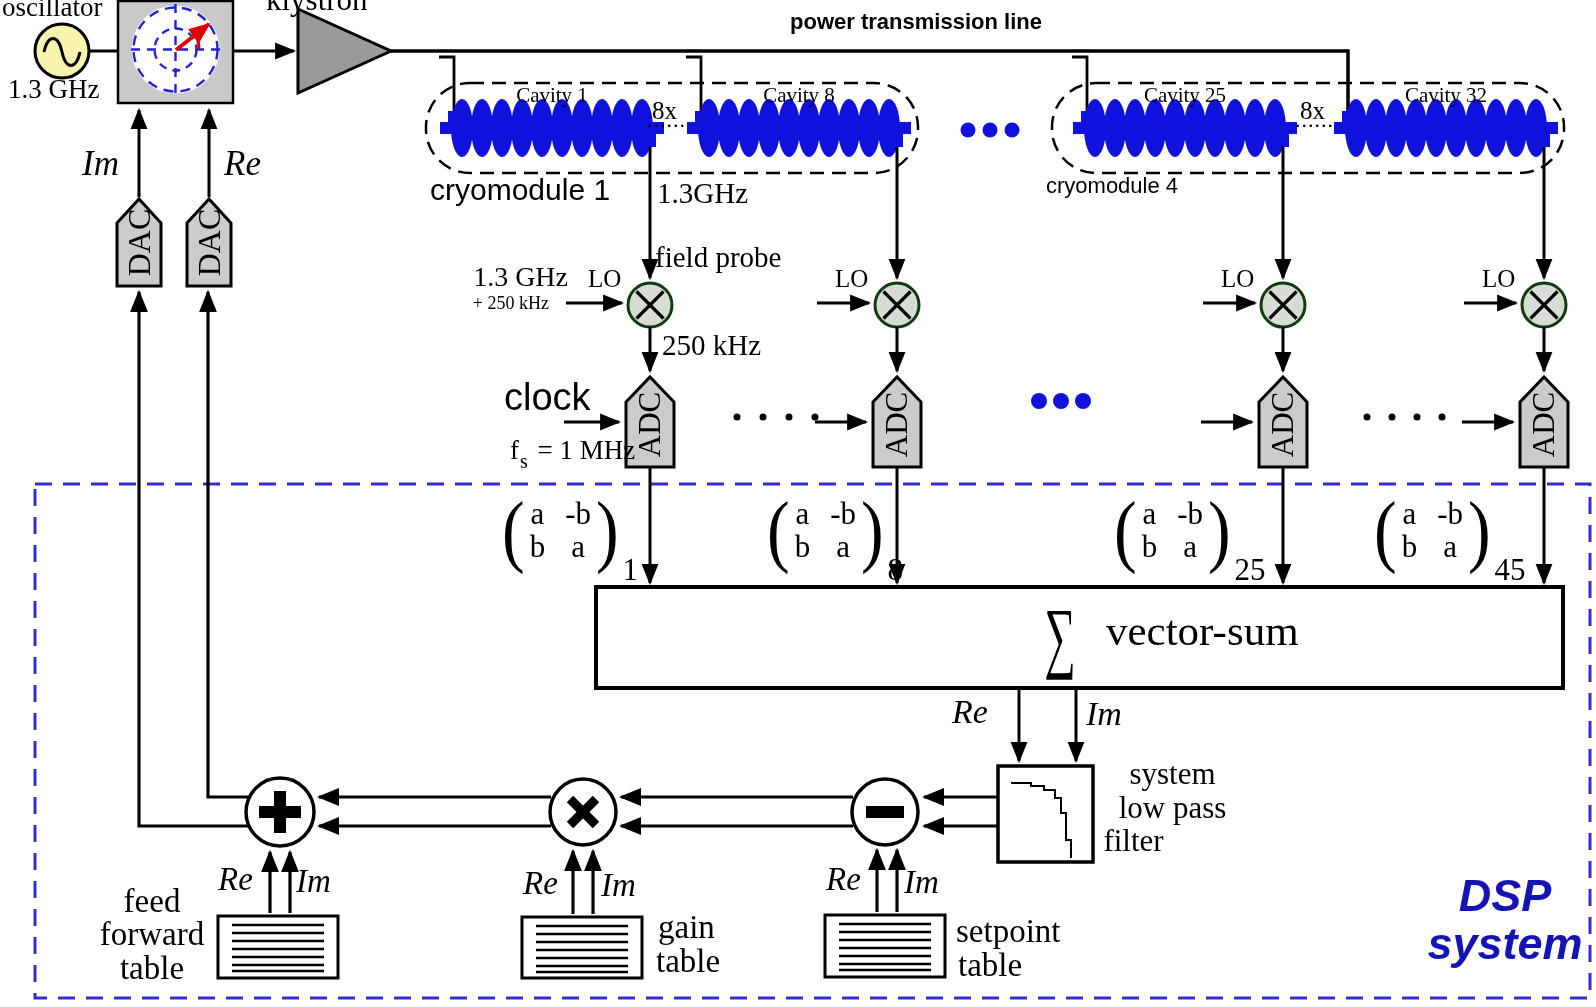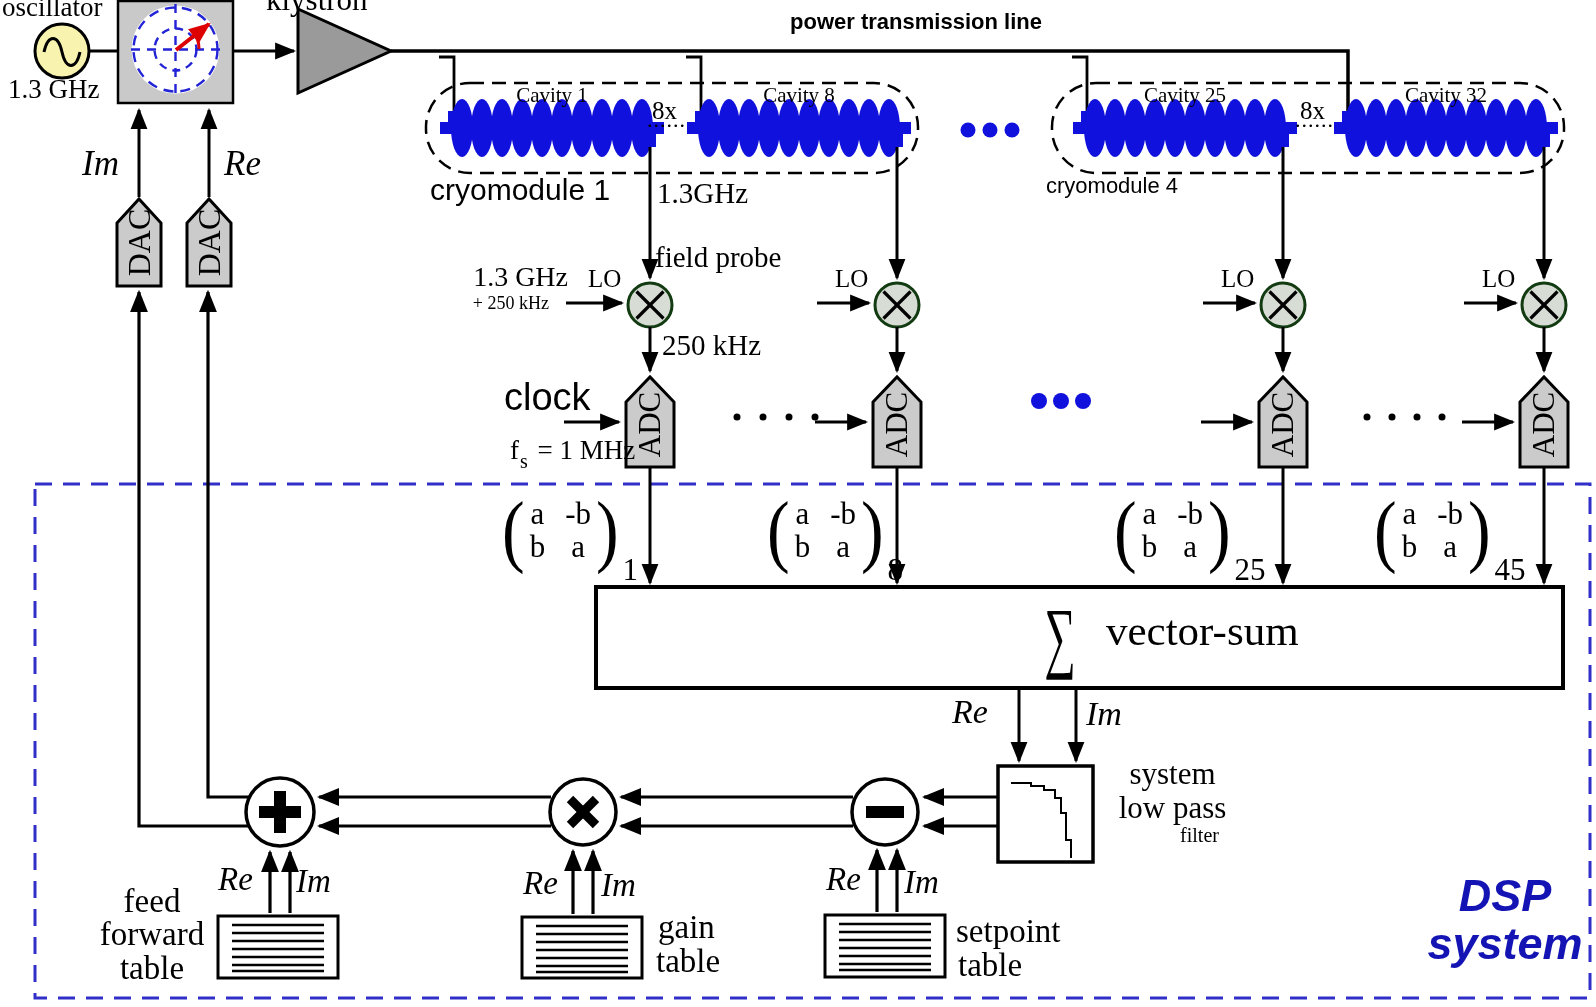--- a/index.html
+++ b/index.html
@@ -337,21 +337,21 @@
   <span class="msub">45</span>
 </div>
 
 <div class="lbl sigma">∑</div>
 <div class="lbl" style="left:1106px;top:608px;font-size:43px;">vector-sum</div>
 <div class="lbl it" style="left:952px;top:694px;font-size:34px;">Re</div>
 <div class="lbl it" style="left:1086px;top:696px;font-size:34px;">Im</div>
 
 <div class="lbl ctr" style="left:1105px;top:758px;width:135px;font-size:31px;">system</div>
 <div class="lbl ctr" style="left:1105px;top:792px;width:135px;font-size:31px;">low pass</div>
-<div class="lbl ctr" style="left:1132px;top:825px;width:135px;font-size:20px;">filter</div>
+<div class="lbl ctr" style="left:1066px;top:825px;width:135px;font-size:31px;">filter</div>
 
 <div class="lbl it" style="left:826px;top:862px;font-size:33px;">Re</div>
 <div class="lbl it" style="left:904px;top:865px;font-size:33px;">Im</div>
 <div class="lbl" style="left:956px;top:914px;font-size:33px;">setpoint</div>
 <div class="lbl" style="left:958px;top:948px;font-size:33px;">table</div>
 
 <div class="lbl it" style="left:523px;top:866px;font-size:33px;">Re</div>
 <div class="lbl it" style="left:601px;top:868px;font-size:33px;">Im</div>
 <div class="lbl" style="left:658px;top:910px;font-size:33px;">gain</div>
 <div class="lbl" style="left:656px;top:944px;font-size:33px;">table</div>

